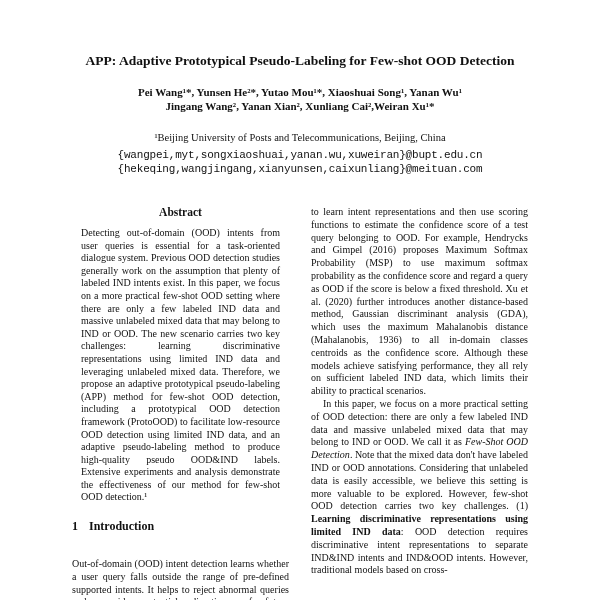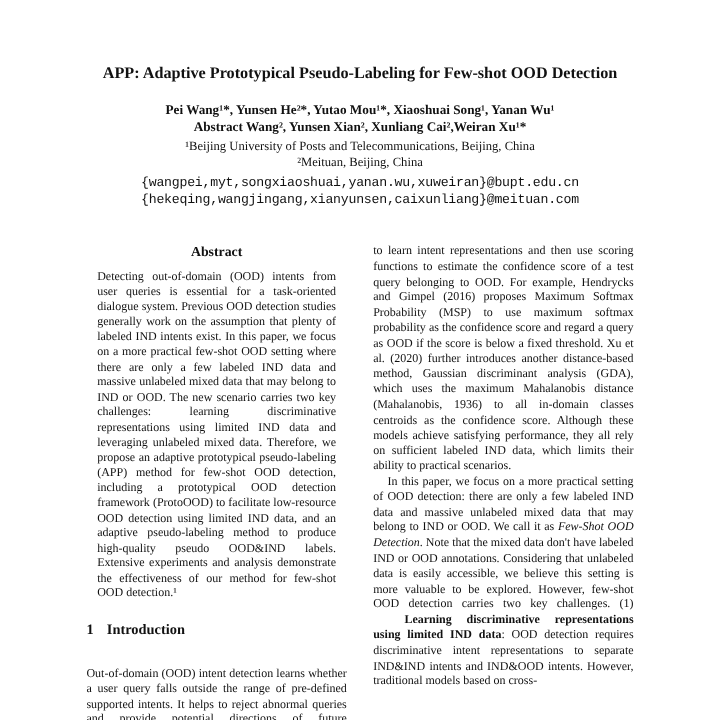--- a/index.html
+++ b/index.html
@@ -28,21 +28,21 @@
   .authors {
     text-align: center;
     font-weight: bold;
     font-size: 11px;
     line-height: 14px;
   }
   .affils {
     text-align: center;
     font-size: 10.5px;
     line-height: 13px;
-    margin-top: 3px;
+    margin-top: 18px;
   }
   .emails {
     text-align: center;
     font-family: "Liberation Mono", "DejaVu Sans Mono", monospace;
     font-size: 11px;
     line-height: 13.5px;
     margin-top: 5px;
     letter-spacing: -0.2px;
   }
   .cols {
@@ -71,37 +71,36 @@
   }
   .section-heading .num { margin-right: 11px; }
   .body-text {
     font-size: 10px;
     line-height: 12.8px;
     text-align: justify;
     margin: 0;
   }
   .para-indent { text-indent: 12px; }
   .seg-italic { font-style: italic; }
-  .seg-bold { font-weight: bold; margin-left: 26px; }
+  .seg-bold { font-weight: bold; }
 </style>
 </head>
 <body>
 
 <div class="page">
 
   <h1 class="title">APP: Adaptive Prototypical Pseudo-Labeling for Few-shot OOD Detection</h1>
 
   <div class="authors">
     <div>Pei Wang¹*, Yunsen He²*, Yutao Mou¹*, Xiaoshuai Song¹, Yanan Wu¹</div>
-    <div>Abstract Wang², Yunsen Xian², Xunliang Cai²,Weiran Xu¹*</div>
+    <div>Jingang Wang², Yanan Xian², Xunliang Cai²,Weiran Xu¹*</div>
   </div>
 
   <div class="affils">
     <div>¹Beijing University of Posts and Telecommunications, Beijing, China</div>
-    <div>²Meituan, Beijing, China</div>
   </div>
 
   <div class="emails">
     <div>{wangpei,myt,songxiaoshuai,yanan.wu,xuweiran}@bupt.edu.cn</div>
     <div>{hekeqing,wangjingang,xianyunsen,caixunliang}@meituan.com</div>
   </div>
 
   <div class="cols">
 
     <div class="col">

